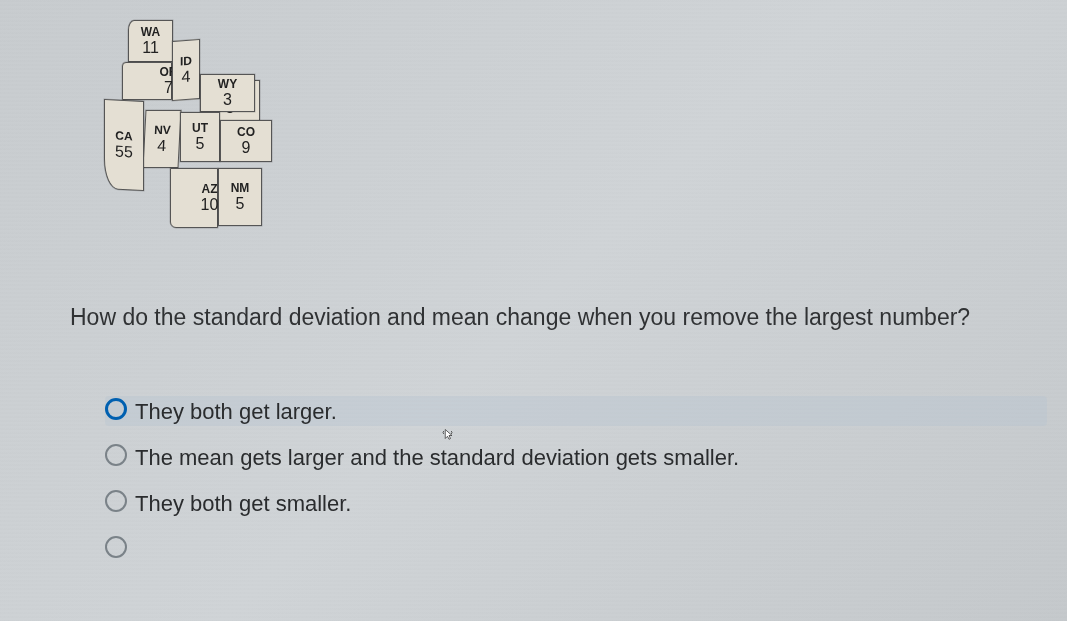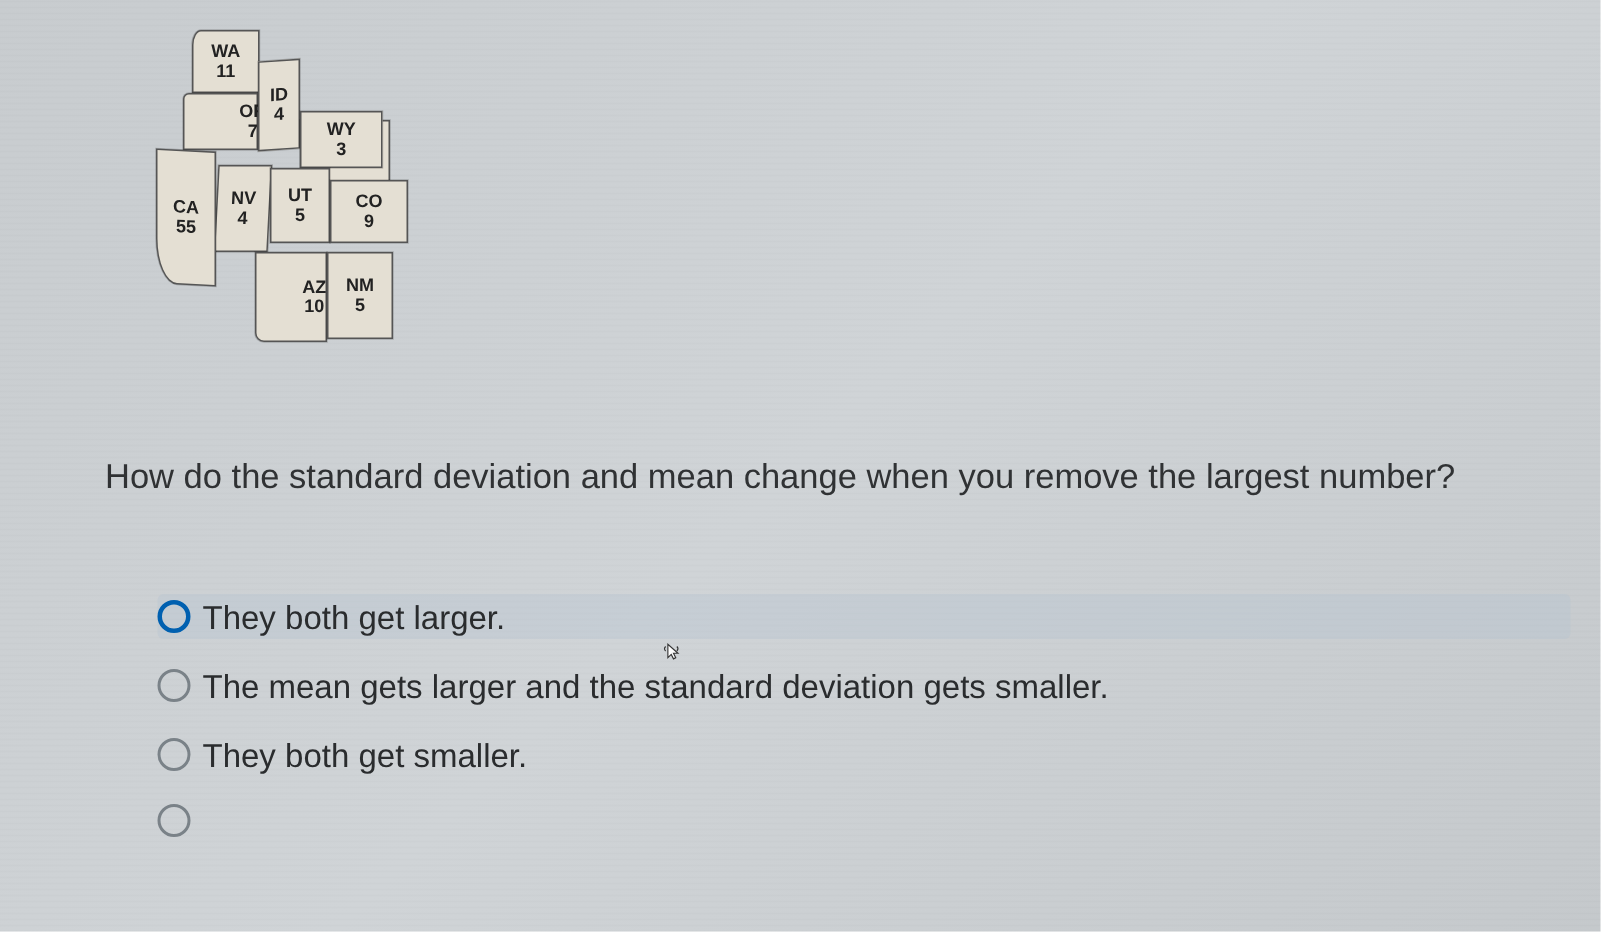--- a/index.html
+++ b/index.html
@@ -34,21 +34,21 @@
     flex-direction: column;
     align-items: center;
     justify-content: center;
     font-size: 11px;
     font-weight: bold;
     line-height: 1.1;
     color: #222;
     box-shadow: 0 0 0 0.5px rgba(0,0,0,0.2);
   }
   .state .abbr { font-size: 12px; font-weight: 900; }
-  .state .val { font-size: 12px; font-weight: 700; }
+  .state .val { font-size: 16px; font-weight: 400; }
 
   .wa { left: 18px; top: 0; width: 45px; height: 42px; border-top-left-radius: 6px 10px; }
   .or { left: 12px; top: 42px; width: 50px; height: 38px; border-top-left-radius: 4px; padding-left: 43px; }
   .id { left: 62px; top: 20px; width: 28px; height: 60px; transform: skewY(-4deg); }
   .mt { left: 90px; top: 12px; width: 60px; height: 42px; margin-top: 48px; }
   .wy { left: 90px; top: 54px; width: 55px; height: 38px; }
   .nv { left: 34px; top: 90px; width: 36px; height: 58px; transform: skewX(-3deg); }
   .ca { left: -6px; top: 80px; width: 40px; height: 90px; border-bottom-left-radius: 14px 30px; transform: skewY(3deg); }
   .ut { left: 70px; top: 92px; width: 40px; height: 50px; }
   .co { left: 110px; top: 100px; width: 52px; height: 42px; }
@@ -66,21 +66,20 @@
   }
 
   .options {
     position: absolute;
     left: 105px;
     top: 396px;
     right: 20px;
   }
   .option-row {
     display: flex;
-    align-items: center;
     gap: 8px;
     margin-bottom: 16px;
     font-size: 22px;
     color: #2a2c2e;
     cursor: pointer;
     padding: 2px 10px 2px 0;
     border-radius: 4px;
   }
   .option-row.hovered {
     background: rgba(180,195,210,0.35);

